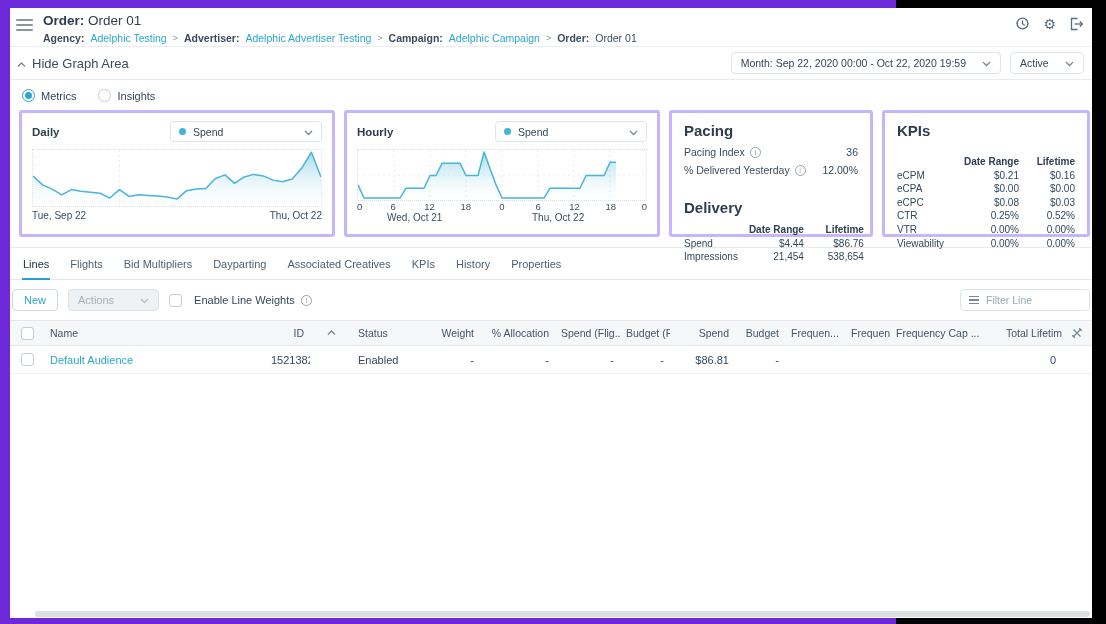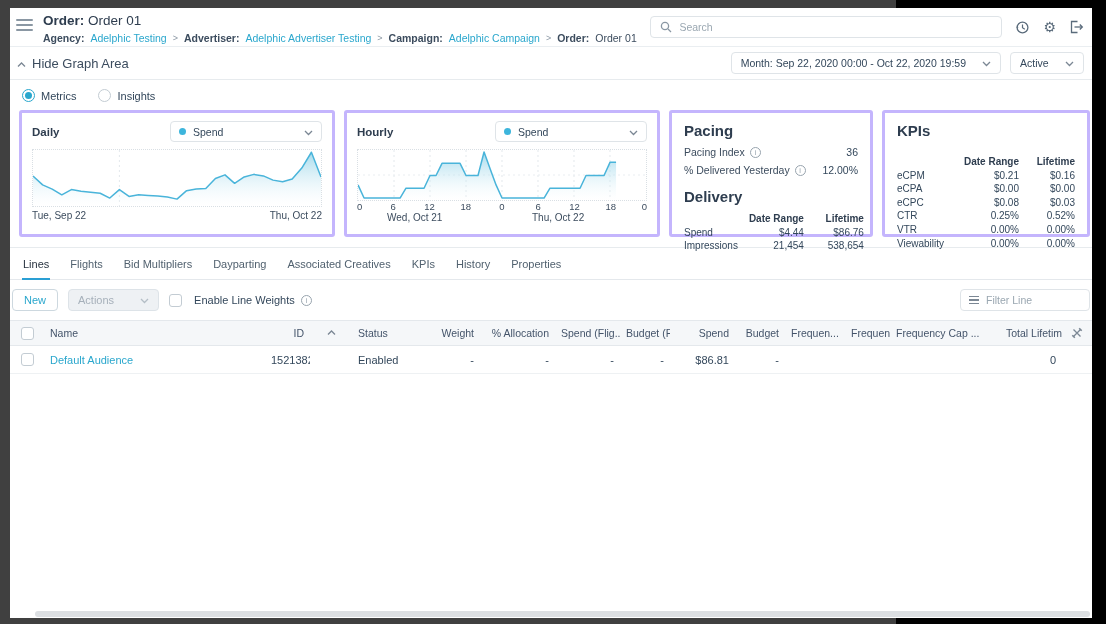--- a/index.html
+++ b/index.html
@@ -1,17 +1,17 @@
 <!DOCTYPE html>
 <html><head>
 <meta charset="utf-8">
 <style>
   * { margin:0; padding:0; box-sizing:border-box; }
   body { background:#000; font-family:"Liberation Sans", sans-serif; width:1106px; height:624px; overflow:hidden; }
-  .frame { position:relative; width:896px; height:624px; background:#404040; }
+  .frame { position:relative; width:896px; height:624px; background:#6d28d9; }
   .app { position:absolute; left:10px; top:8px; width:1082px; height:610px; background:#fff; color:#33475b; overflow:hidden; }
 
   
   .topbar { display:flex; justify-content:space-between; align-items:flex-start; padding:5px 8px 2px 6px; }
   .topbar-left { display:flex; gap:10px; }
   .hamburger { display:flex; flex-direction:column; gap:3px; width:17px; margin-top:6px; cursor:pointer; }
   .hamburger span { height:2px; background:#8a97a3; border-radius:1px; }
   .page-title { font-size:13.5px; color:#2e3d4f; }
   .page-title .t-label { font-weight:bold; }
   .breadcrumb { margin-top:4px; font-size:10.5px; color:#3c4c5e; display:flex; gap:6px; align-items:center; }
@@ -136,29 +136,20 @@
             <span class="sep">&gt;</span>
             <span class="b-label">Campaign:</span>
             <a>Adelphic Campaign</a>
             <span class="sep">&gt;</span>
             <span class="b-label">Order:</span>
             <span>Order 01</span>
           </div>
         </div>
       </div>
       <div class="topbar-right">
-        <div class="search-box">
-          <span class="icon-btn">
-            <svg width="12" height="12" viewBox="0 0 12 12">
-                <circle cx="5" cy="5" r="3.6" fill="none" stroke="#8a97a3" stroke-width="1.3"></circle>
-                <line x1="8" y1="8" x2="11" y2="11" stroke="#8a97a3" stroke-width="1.3"></line>
-              </svg>
-          </span>
-          <input placeholder="Search" style="">
-        </div>
         <span class="icon-btn">
           <svg width="15" height="15" viewBox="0 0 15 15">
               <circle cx="7.5" cy="7.5" r="5.4" fill="none" stroke="#5a6b7b" stroke-width="1.3"></circle>
               <path d="M7.5 4.5v3.2l2.3 1.5" fill="none" stroke="#5a6b7b" stroke-width="1.2"></path>
               <path d="M2.2 5.5l-.8 2.2 2.1-.3" fill="#5a6b7b"></path>
             </svg>
         </span>
         <span class="icon-btn gear-glyph">⚙</span>
         <span class="icon-btn">
           <svg width="15" height="14" viewBox="0 0 15 14">
@@ -308,21 +299,21 @@
             </span>
             <span>36</span>
           </div>
           <div class="kv-row">
             <span class="kv-label">
               <span>% Delivered Yesterday</span>
               <span class="info-i">i</span>
             </span>
             <span>12.00%</span>
           </div>
-          <div class="panel-title" style="margin-top:12px;">Delivery</div>
+          <div class="panel-title" style="margin-top:23px;">Delivery</div>
           <div class="grid3">
             <div></div>
             <div class="g-head">Date Range</div>
             <div class="g-head">Lifetime</div>
             <div>Spend</div>
             <div class="g-num">$4.44</div>
             <div class="g-num">$86.76</div>
             <div>Impressions</div>
             <div class="g-num">21,454</div>
             <div class="g-num">538,654</div>

